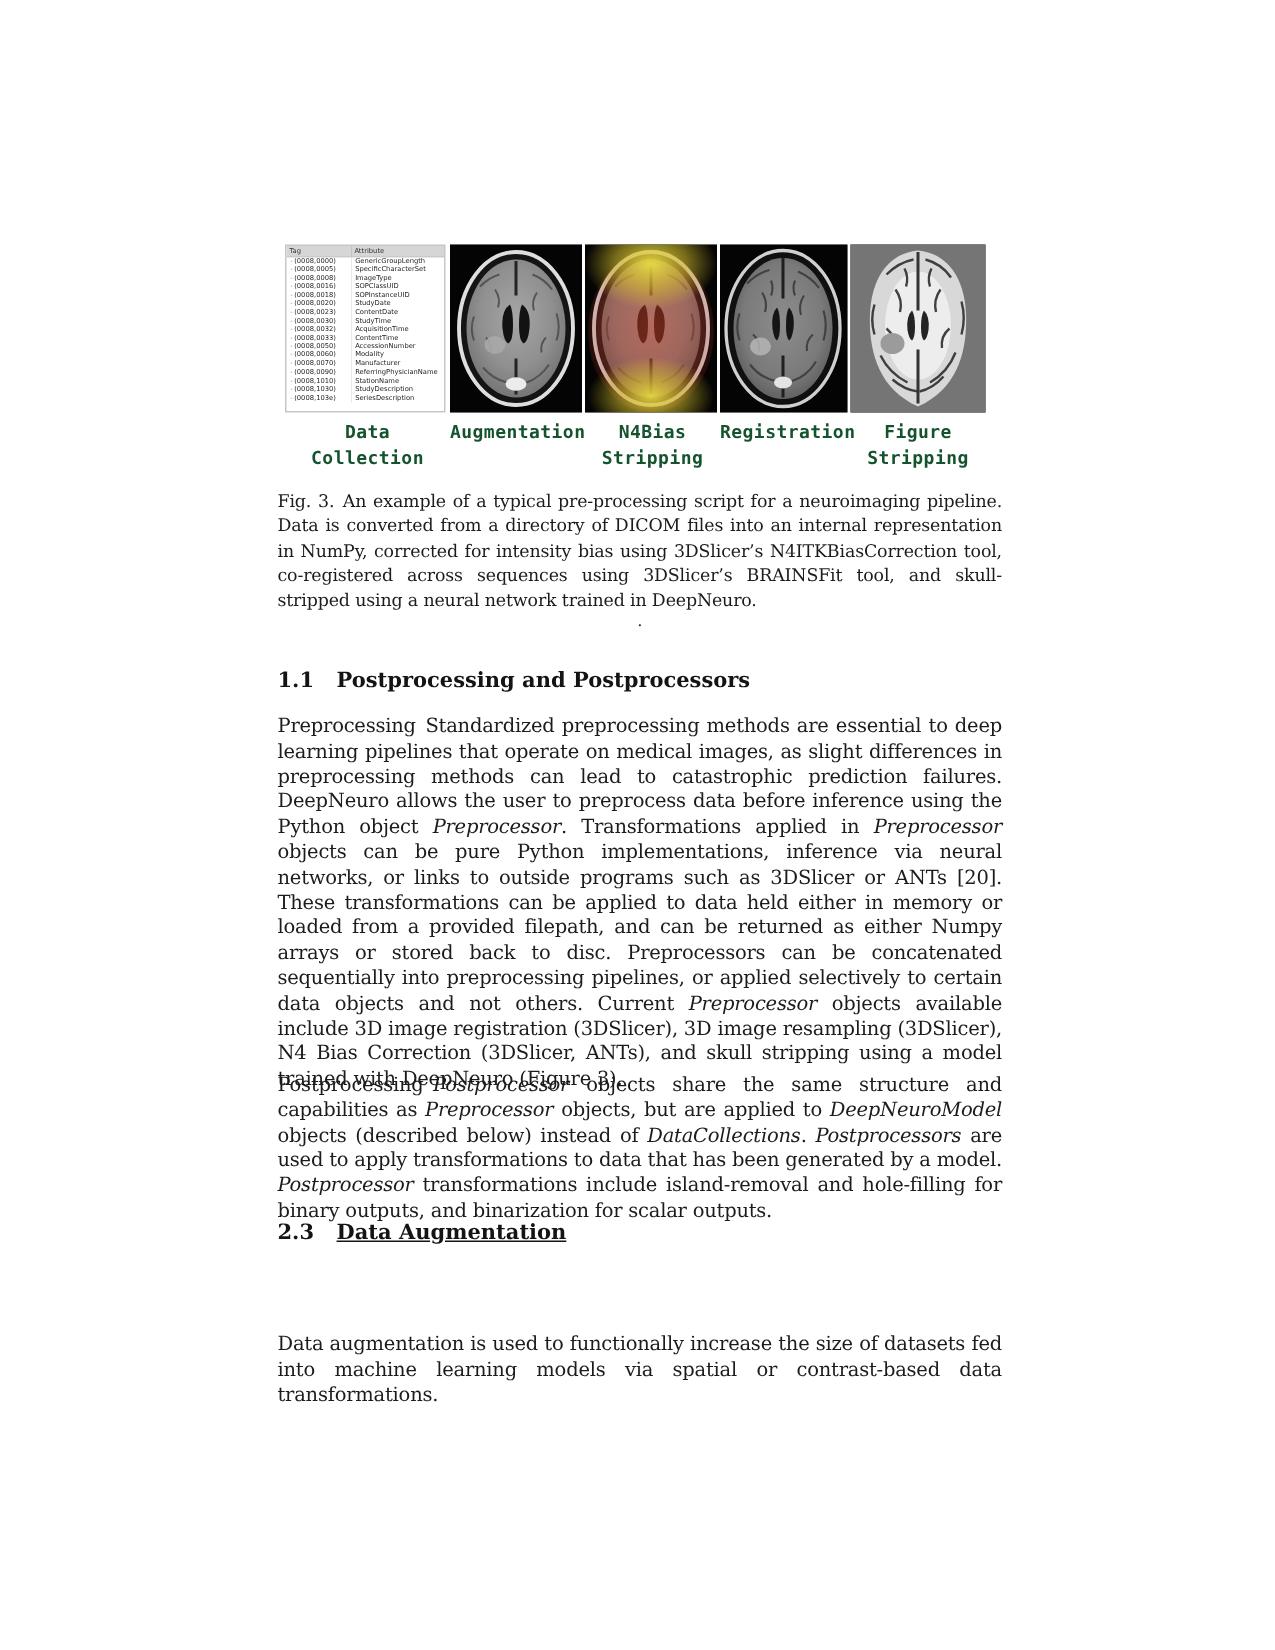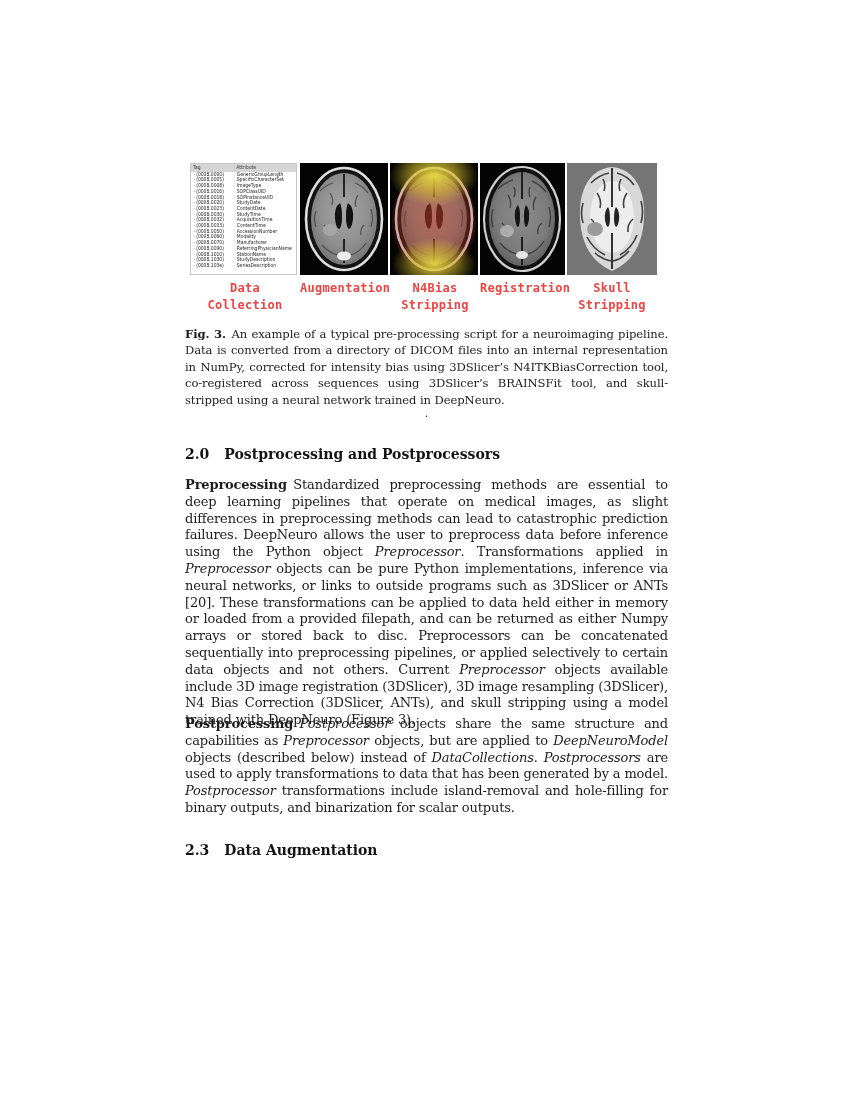--- a/index.html
+++ b/index.html
@@ -38,50 +38,50 @@
     font-size:9px; line-height:11.4px; white-space:nowrap; overflow:hidden;
     padding:0 1px 0 5px; color:#242424;
   }
   .dicom-table td:first-child { border-right:1px solid #e2e2e2; }
   .tm { color:#909090; margin-right:2px; }
 
   .fig-labels {
     display:flex; margin-top:5px;
     font-family:"DejaVu Sans Mono", monospace; font-weight:bold;
     font-size:12px; line-height:17px; letter-spacing:0.3px;
-    color:#ef4444; text-align:center;
+    color:#14532d; text-align:center;
   }
   .fig-labels .lbl { white-space:pre-line; flex:none; }
   .l0 { width:110px; } .l1 { width:90px; } .l2 { width:90px; }
   .l3 { width:87px;text-align:center; } .l4 { width:90px; }
 
   
   .caption-block {
     left:185px; top:326px; width:483px;
     font-size:11.6px; line-height:16.4px; letter-spacing:-0.1px;
     text-align:justify;
   }
   .dot-line { left:185px; top:407px; width:483px; text-align:center; font-size:11px; color:#333; }
   .sec-heading {
     left:185px; width:483px;
     font-size:14px; font-weight:bold; color:#141414;
     font-family:"DejaVu Serif", serif;
   }
   #h22 { top:446px; }
-  #h23 { top:842px; }
+  #h23 { top:814px;text-decoration:underline; }
   .sec-num { display:inline-block; margin-right:15px; }
   .body-par {
     left:185px; width:483px;
     font-size:13px; line-height:16.8px; letter-spacing:-0.15px;
     text-align:justify; color:#1c1c1c;
   }
   #par-pre  { top:477px; }
   #par-post { top:716px; }
   #par-aug  { top:889px; }
-  .body-par strong, .caption-block strong { font-weight:bold;margin-top:24px; }
+  .body-par strong, .caption-block strong { font-weight:normal;margin-top:24px; }
   .body-par em { font-style:italic; }
 </style>
 </head>
 <body>
 
 <div class="page">
 
   <figure class="abs" id="figure">
     <div class="fig-row">
 
@@ -312,35 +312,36 @@
       </div>
     </div>
 
     <div class="fig-labels">
       <div class="lbl l0">Data
 Collection</div>
       <div class="lbl l1">Augmentation</div>
       <div class="lbl l2">N4Bias
 Stripping</div>
       <div class="lbl l3">Registration</div>
-      <div class="lbl l4">Skull
+      <div class="lbl l4">Figure
 Stripping</div>
     </div>
   </figure>
 
   <div class="abs caption-block"><strong>Fig. 3.</strong><span> An example of a typical pre-processing script for a neuroimaging pipeline. Data is converted from a directory of DICOM files into an internal representation in NumPy, corrected for intensity bias using 3DSlicer’s N4ITKBiasCorrection tool, co-registered across sequences using 3DSlicer’s BRAINSFit tool, and skull-stripped using a neural network trained in DeepNeuro.</span></div>
 
   <div class="abs dot-line">.</div>
 
   <h2 class="abs sec-heading" id="h22">
-    <span class="sec-num">2.0</span><span>Postprocessing and Postprocessors</span>
+    <span class="sec-num">1.1</span><span>Postprocessing and Postprocessors</span>
   </h2>
 
   <p class="abs body-par" id="par-pre"><strong>Preprocessing</strong><span> Standardized preprocessing methods are essential to deep learning pipelines that operate on medical images, as slight differences in preprocessing methods can lead to catastrophic prediction failures. DeepNeuro allows the user to preprocess data before inference using the Python object </span><em>Preprocessor</em><span>. Transformations applied in </span><em>Preprocessor</em><span> objects can be pure Python implementations, inference via neural networks, or links to outside programs such as 3DSlicer or ANTs [20]. These transformations can be applied to data held either in memory or loaded from a provided filepath, and can be returned as either Numpy arrays or stored back to disc. Preprocessors can be concatenated sequentially into preprocessing pipelines, or applied selectively to certain data objects and not others. Current </span><em>Preprocessor</em><span> objects available include 3D image registration (3DSlicer), 3D image resampling (3DSlicer), N4 Bias Correction (3DSlicer, ANTs), and skull stripping using a model trained with DeepNeuro (Figure 3).</span></p>
 
   <p class="abs body-par" id="par-post"><strong>Postprocessing</strong><span> </span><em>Postprocessor</em><span> objects share the same structure and capabilities as </span><em>Preprocessor</em><span> objects, but are applied to </span><em>DeepNeuroModel</em><span> objects (described below) instead of </span><em>DataCollections</em><span>. </span><em>Postprocessors</em><span> are used to apply transformations to data that has been generated by a model. </span><em>Postprocessor</em><span> transformations include island-removal and hole-filling for binary outputs, and binarization for scalar outputs.</span></p>
 
   <h2 class="abs sec-heading" id="h23">
     <span class="sec-num">2.3</span><span>Data Augmentation</span>
   </h2>
 
+  <p class="abs body-par" id="par-aug"><span>Data augmentation is used to functionally increase the size of datasets fed into machine learning models via spatial or contrast-based data transformations.</span></p>
 
 </div>
 
 </body></html>

